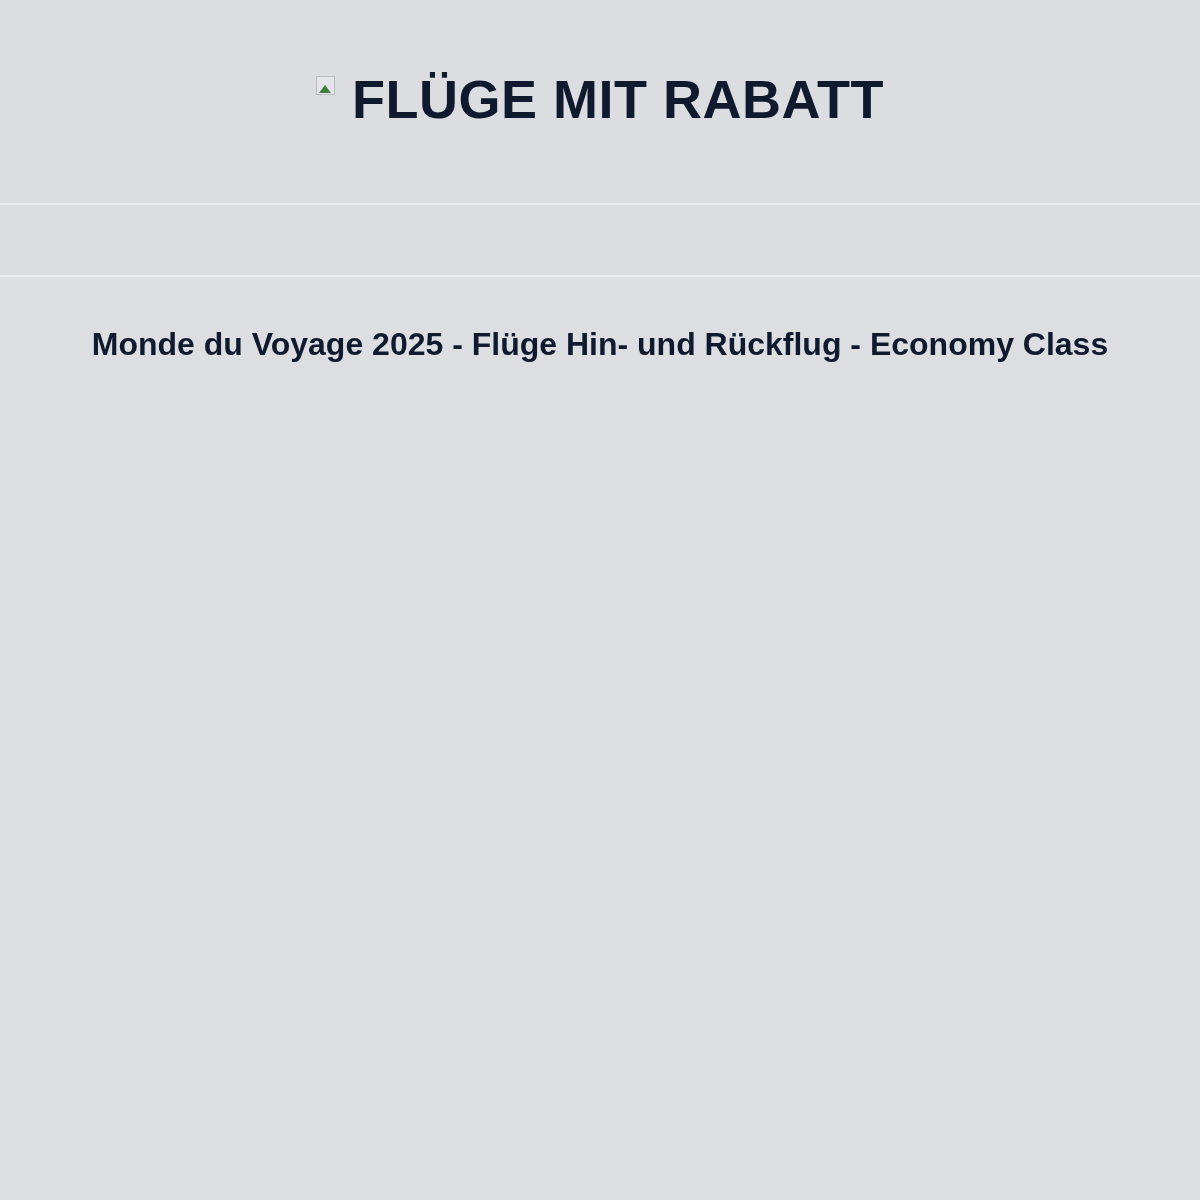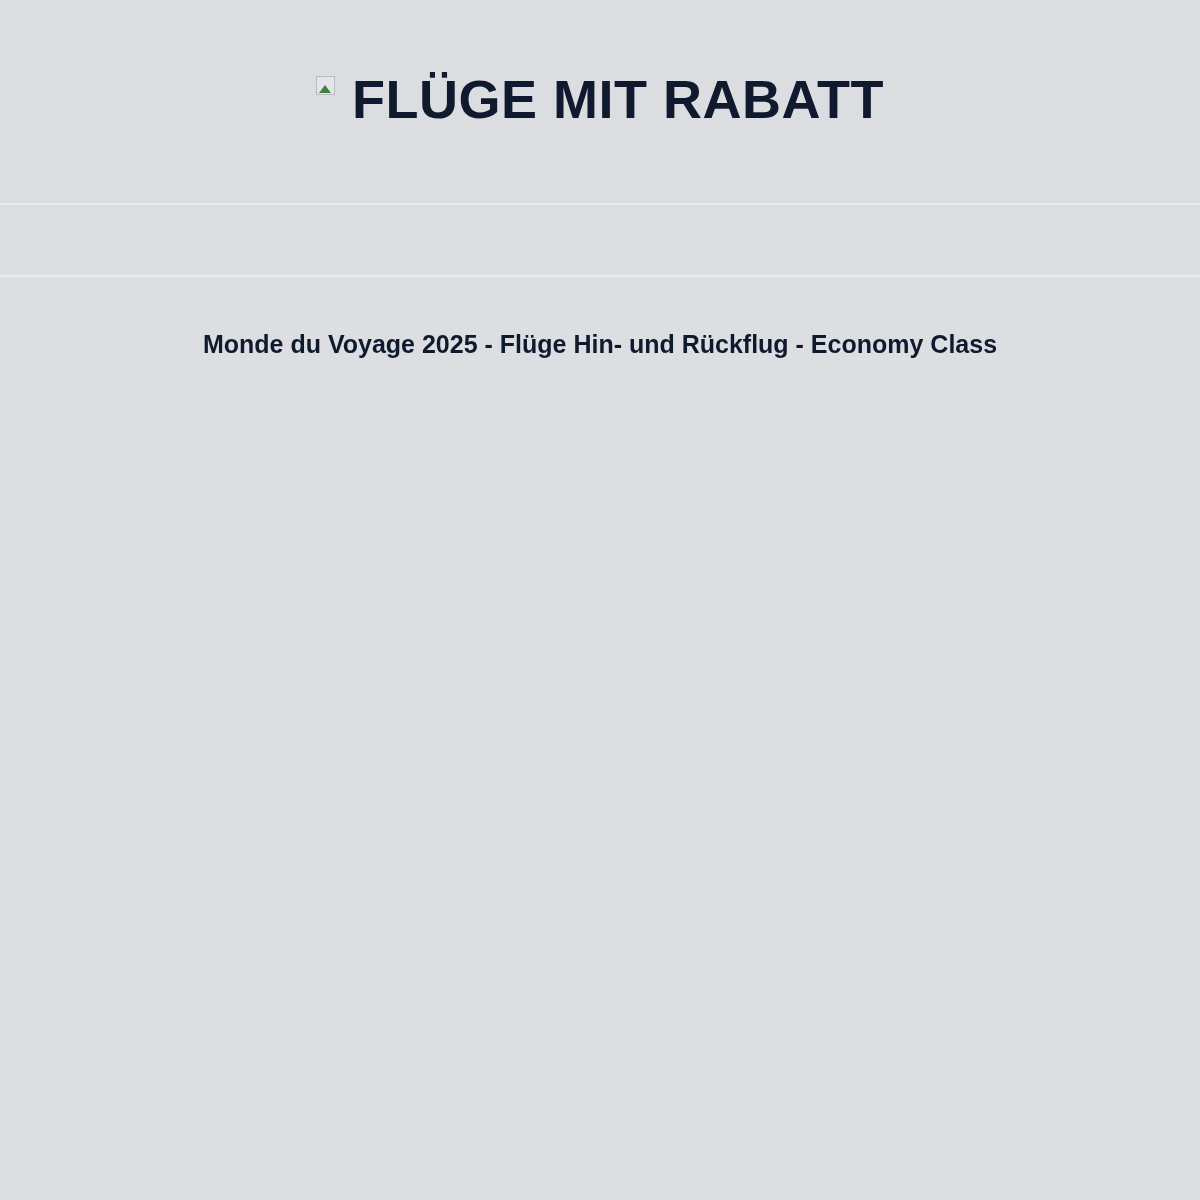--- a/index.html
+++ b/index.html
@@ -91,21 +91,21 @@
     height: 74px;
     box-sizing: border-box;
   }
 
   
   .subtitle-wrap {
     padding-top: 50px;
     text-align: center;
   }
   .subtitle-line {
-    font-size: 25px;
+    font-size: 32px;
     line-height: 35px;
     font-weight: bold;
     color: #101a2e;
   }
 
   
   .content-area {
     flex: 1 1 auto;
     background: #dcdee2;
   }

